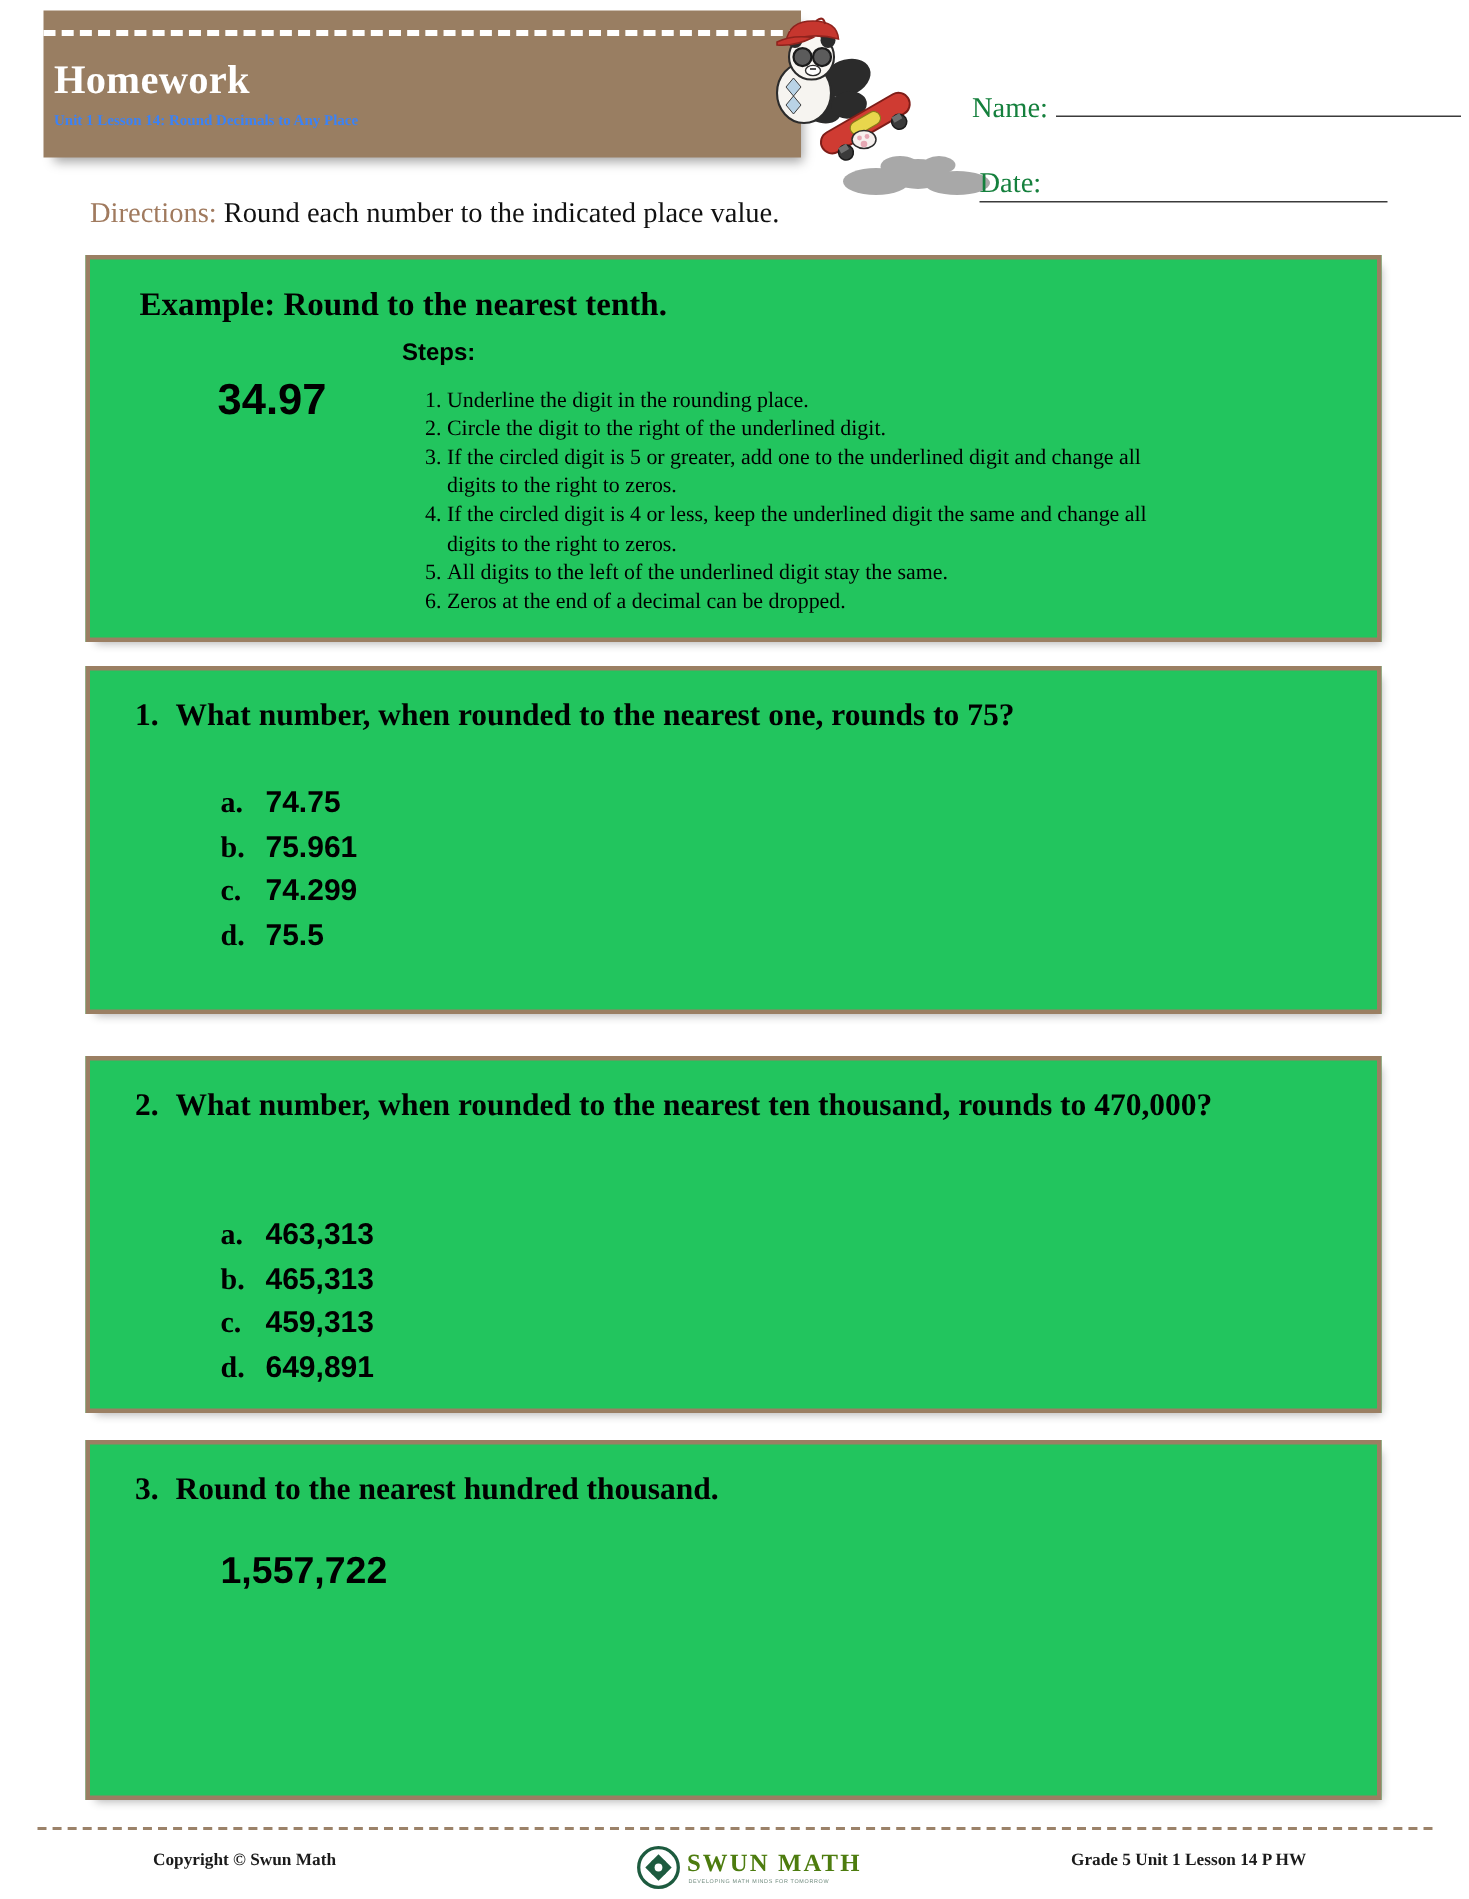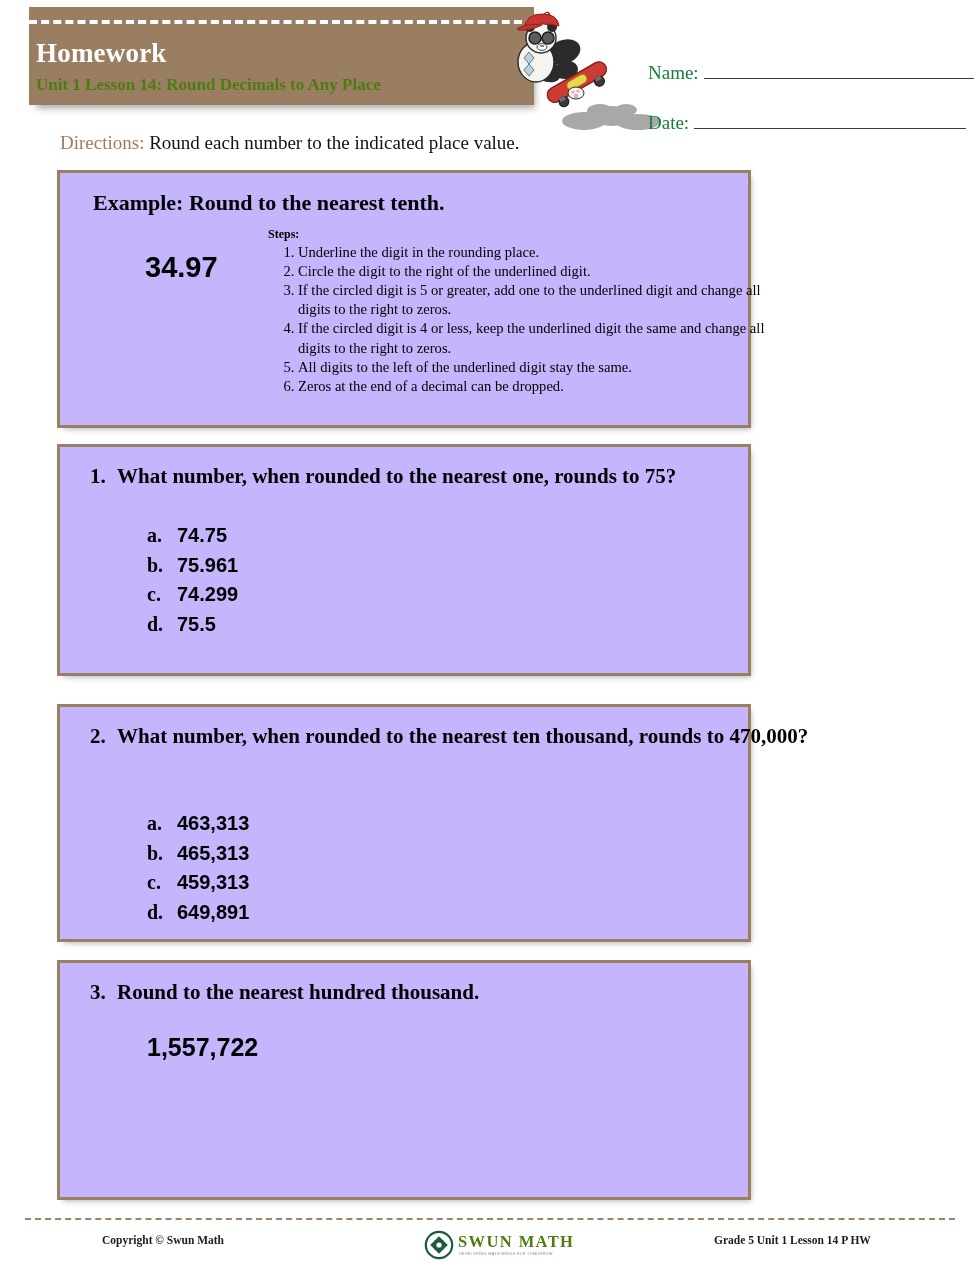--- a/index.html
+++ b/index.html
@@ -47,22 +47,22 @@
     color: #ffffff;
     letter-spacing: 0.2px;
     line-height: 1;
   }
   .header-sub {
     position: absolute;
     left: 36px;
     top: 76px;
     font-family: "Liberation Serif", serif;
     font-weight: bold;
-    font-size: 17px;
-    color: #4d7c0f;
+    font-size: 10px;
+    color: #3b82f6;
     line-height: 1;
   }
 
   
   .mascot {
     position: absolute;
     left: 500px;
     top: 8px;
     width: 110px;
     height: 110px;
@@ -84,43 +84,43 @@
     font-size: 19px;
   }
   .field-label { color: #15803d; }
   .field-line {
     display: inline-block;
     border-bottom: 1.5px solid #3b3b3b;
     margin-left: 5px;
   }
   #name-row { left: 648px; top: 62px; }
   #name-row .field-line { width: 270px; }
-  #date-row { left: 648px; top: 112px; }
+  #date-row { left: 648px; top: 112px; flex-direction: column; }
   #date-row .field-line { width: 272px; }
 
   
   .directions {
     position: absolute;
     left: 60px;
     top: 132px;
     font-size: 19px;
     font-family: "Liberation Serif", serif;
   }
   .directions .dir-label {
     color: #a07a5e;
   }
   .directions .dir-text { color: #111; }
 
   
   .qbox {
     position: absolute;
     left: 57px;
-    width: 694px;
+    width: 864px;
     border: 3px solid #9b7f63;
-    background: #c4b5fd;
+    background: #22c55e;
     box-sizing: border-box;
     box-shadow: 3px 4px 6px -3px rgba(0,0,0,0.30);
   }
   #example-box { top: 170px; height: 258px; }
   #q1-box      { top: 444px; height: 232px; }
   #q2-box      { top: 704px; height: 238px; }
   #q3-box      { top: 960px; height: 240px; }
 
   
   .example-title {
@@ -139,24 +139,24 @@
     font-weight: bold;
     font-family: "Liberation Sans", sans-serif;
   }
   .steps-wrap {
     position: absolute;
     left: 208px;
     top: 54px;
     width: 510px;
   }
   .steps-head {
-    font-family: Liberation Serif, serif;
-    font-weight: bold;
-    font-size: 12px;
-    margin-bottom: 1px;
+    font-family: Liberation Sans, sans-serif;
+    font-weight: bold;
+    font-size: 16px;
+    margin-bottom: 13px;
   }
   ol.steps {
     margin: 0;
     padding: 0 0 0 30px;
     list-style-type: decimal;
     font-family: "Liberation Serif", serif;
     font-size: 14.6px;
     line-height: 1.31;
   }
   ol.steps li { margin: 0; padding: 0; }

